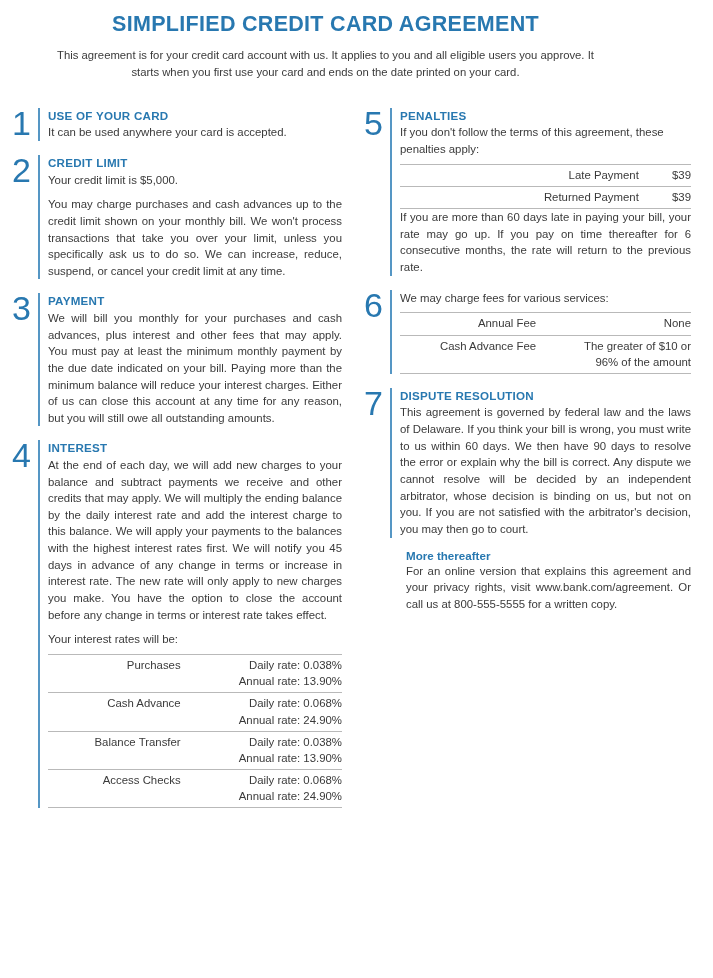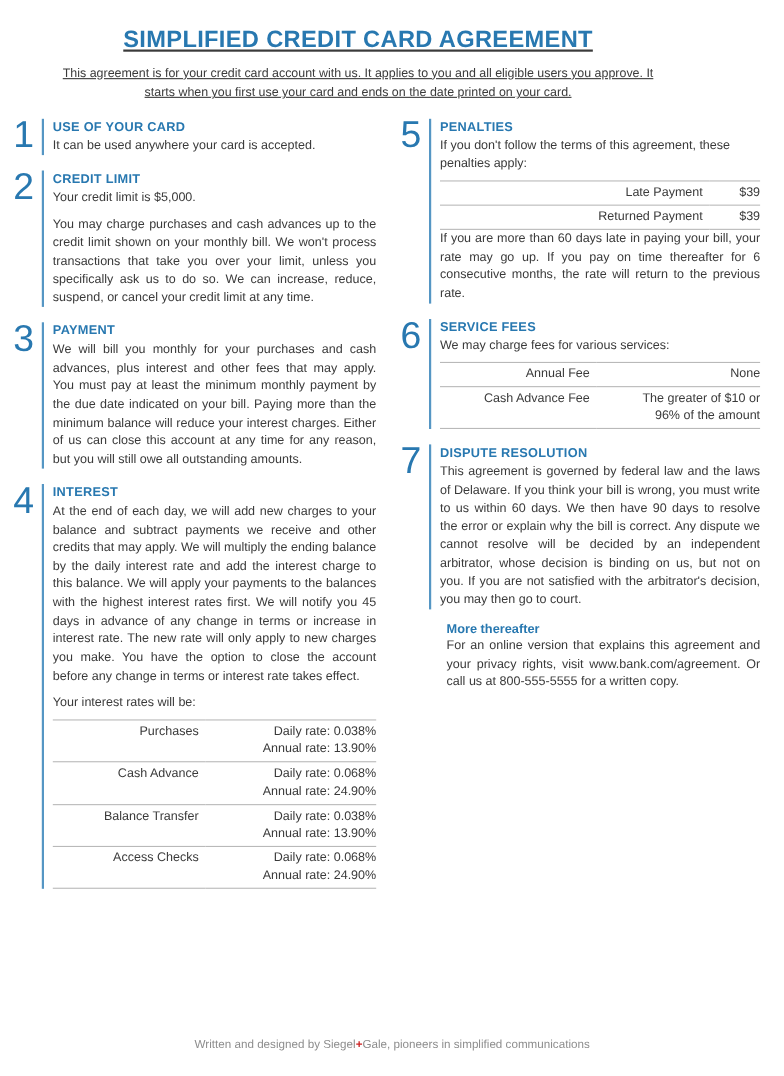--- a/index.html
+++ b/index.html
@@ -14,22 +14,21 @@
     color: #3a3a3a;
     position: relative;
     overflow: hidden;
   }
 
   .page {
     width: 651px;
     height: 978px;
     position: relative;
     box-sizing: border-box;
-    padding: 16px;
-    text-decoration: underline;
+    padding: 4px;
   }
 
   
   .doc-title {
     text-align: center;
     color: #2878b0;
     font-size: 21.5px;
     font-weight: bold;
     letter-spacing: 0.3px;
     margin: 0;
@@ -247,21 +246,20 @@
                 </tr>
               </tbody>
             </table>
           <p class="sec-p just" style="margin-top:0">If you are more than 60 days late in paying your bill, your rate may go up. If you pay on time thereafter for 6 consecutive months, the rate will return to the previous rate.</p>
         </div>
       </div>
 
       <div class="section">
         <div class="sec-num">6</div>
         <div class="sec-body">
-          <div class="sec-title">SERVICE FEES</div>
           <p class="sec-p">We may charge fees for various services:</p>
           <table class="kv">
               <tbody>
                 <tr>
                   <td class="k">Annual Fee</td>
                   <td class="v">
                     <span class="vline">None</span>
                   </td>
                 </tr>
                 <tr>
@@ -284,17 +282,14 @@
         </div>
       </div>
       <div class="sec-extra">
         <div class="sub-title">More thereafter</div>
         <p class="sec-p just">For an online version that explains this agreement and your privacy rights, visit www.bank.com/agreement. Or call us at 800-555-5555 for a written copy.</p>
       </div>
 
     </div>
   </div>
 
-  <div class="footer">
-    <span>Written and designed by Siegel</span><span class="plus">+</span><span>Gale, pioneers in simplified communications</span>
-  </div>
 
 </div>
 
 </body></html>

